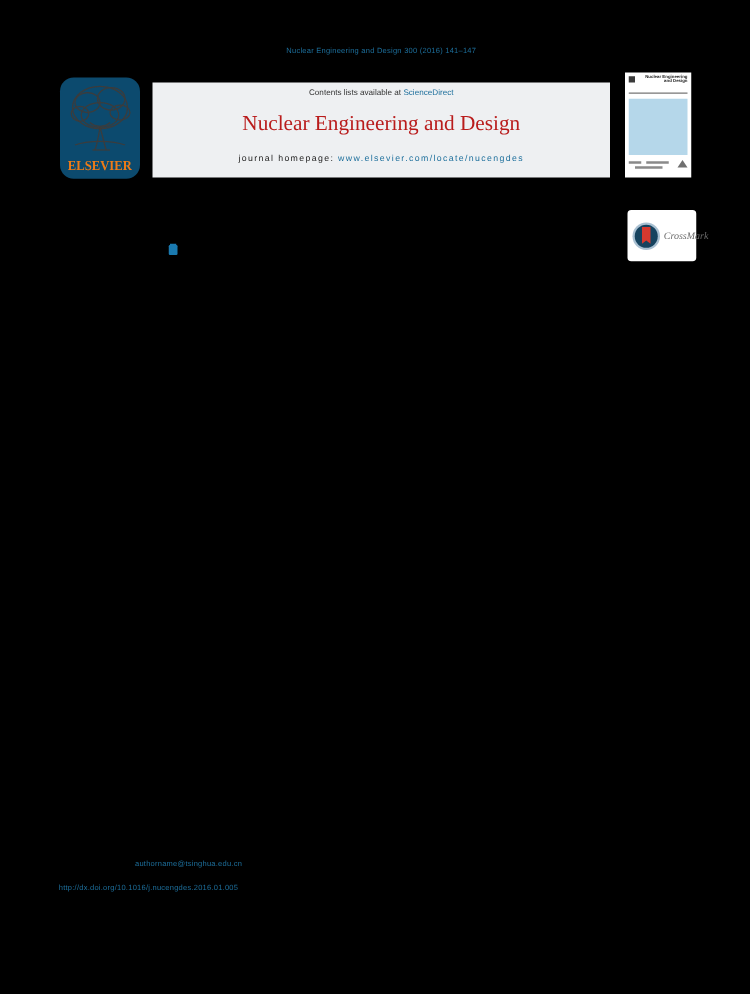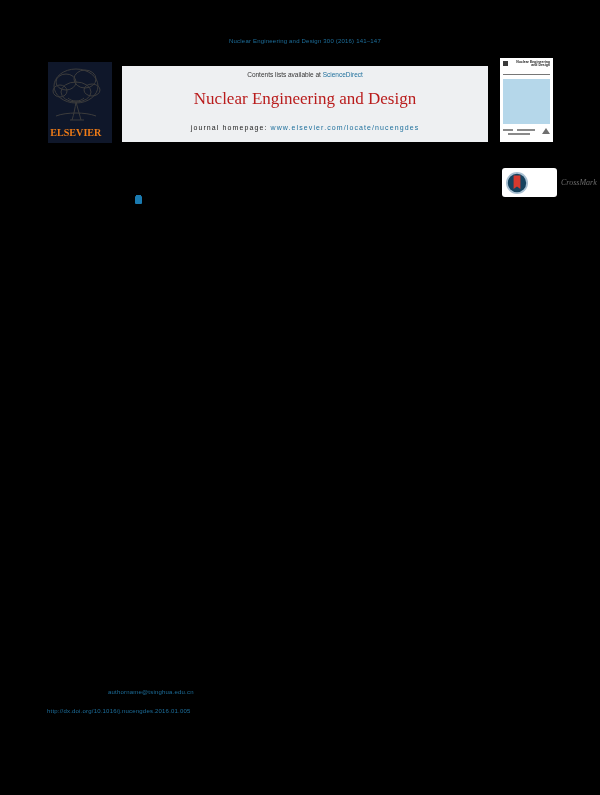--- a/index.html
+++ b/index.html
@@ -12,22 +12,22 @@
 
   
   .citation{
     top:38px;left:0;width:600px;text-align:center;
     font-size:6px;letter-spacing:.2px;color:#1d6f9c;
     padding-left:10px;box-sizing:border-box;
   }
 
   
   .elsevier-box{
-    left:48px;top:62px;width:64px;height:81px;background:#0f172a;
-    display:flex;flex-direction:column;align-items:flex-start;justify-content:flex-start;
+    left:48px;top:62px;width:64px;height:81px;background:#0c4a6e;
+    display:flex;flex-direction:column;align-items:center;justify-content:flex-start;border-radius:11px;
   }
   .elsevier-tree{margin-top:2px;}
   .elsevier-word{
     color:#ee7b17;font-family:"Liberation Serif",serif;font-weight:bold;
     font-size:11px;letter-spacing:0px;transform:scaleX(.92);margin-top:-2px;
     white-space:nowrap;
   }
 
   
   .jheader{
@@ -64,22 +64,22 @@
   .cf-d2{left:14px;top:1px;width:18px;}
   .cf-d3{left:5px;top:5px;width:22px;}
   .cf-tri{
     position:absolute;right:0;top:0;width:0;height:0;
     border-left:4px solid transparent;border-right:4px solid transparent;
     border-bottom:6px solid #6f6f6f;
   }
 
   
   .crossmark{
-    left:502px;top:168px;width:55px;height:29px;background:#fff;border-radius:3px;
-    display:flex;align-items:center;gap:30px;
+    left:502px;top:168px;width:55px;height:41px;background:#fff;border-radius:3px;
+    display:flex;align-items:center;
   }
   .cm-icon{margin-left:3px;flex:0 0 auto;display:block;}
   .cm-label{
     font-family:"Liberation Serif",serif;font-style:italic;
     font-size:8px;color:#6b6b6b;margin-left:2px;white-space:nowrap;
   }
 
   
   .envelope{
     left:135px;top:196px;width:7px;height:8px;background:#1a7ab0;border-radius:1px;

